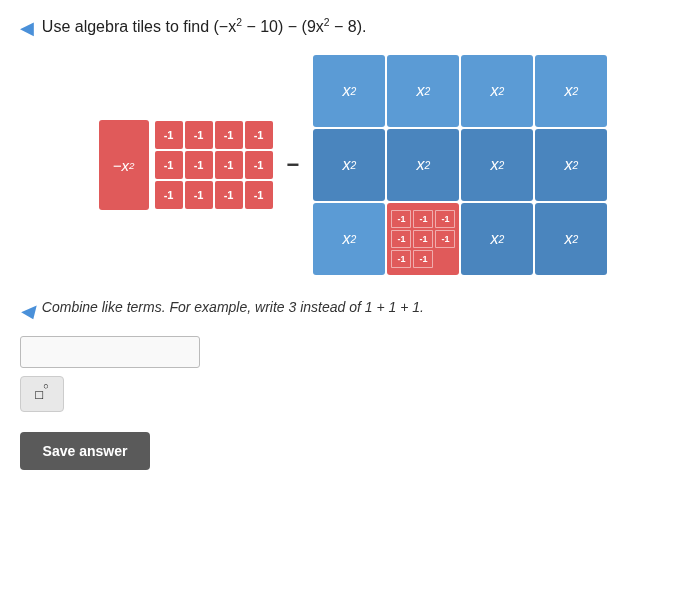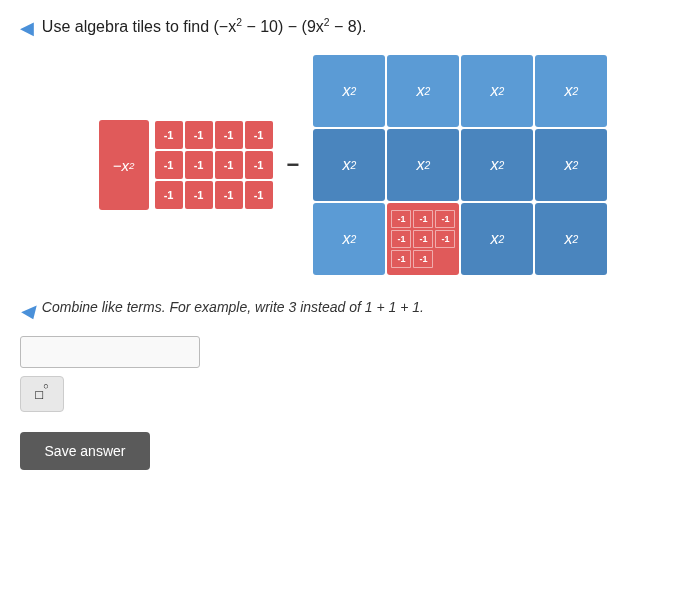--- a/index.html
+++ b/index.html
@@ -181,21 +181,21 @@
 
     .save-btn {
       width: 130px;
       height: 38px;
       background: #5a5a5a;
       color: white;
       border: none;
       border-radius: 4px;
       cursor: pointer;
       font-size: 14px;
-      font-weight: 400;
+      font-weight: 700;
     }
 
     
     sup { font-size: 0.65em; vertical-align: super; }
   </style>
 </head>
 <body>
 
 
 

